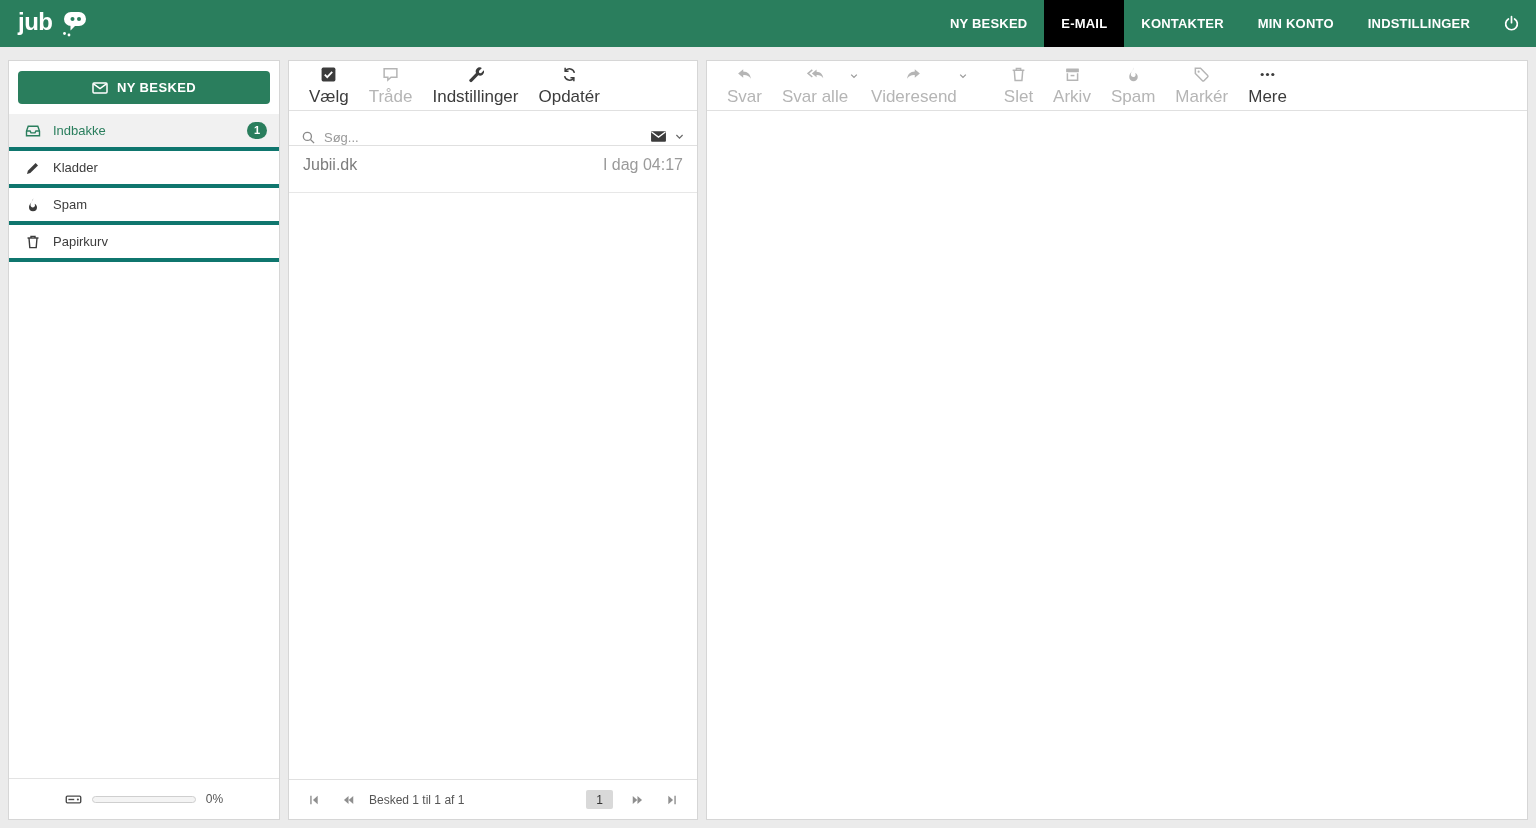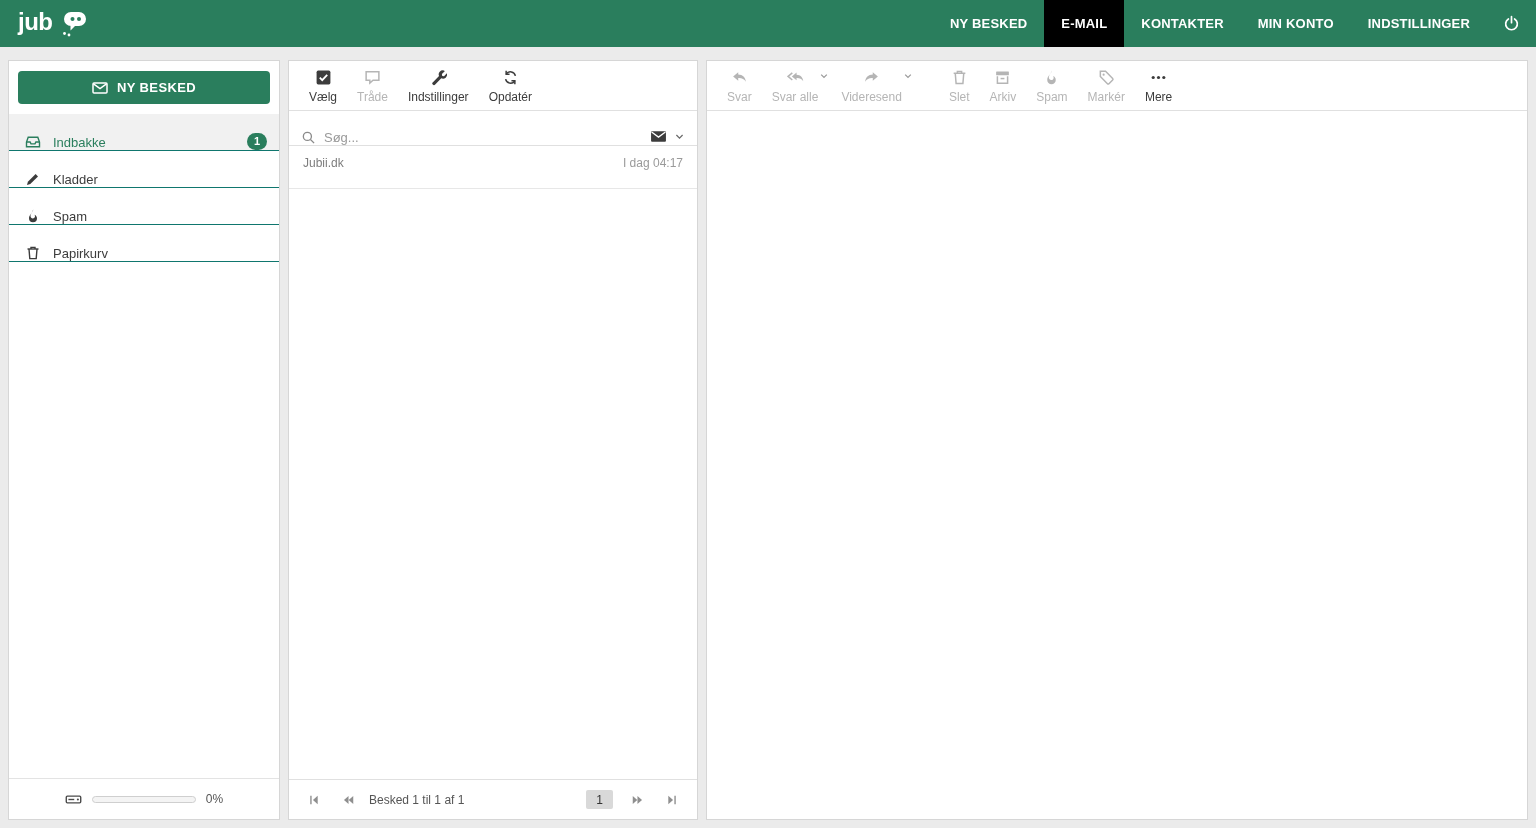--- a/index.html
+++ b/index.html
@@ -19,49 +19,49 @@
   .content{display:flex;gap:8px;padding:13px 8px 8px;height:781px}
   .panel{background:#fff;border:1px solid #d6d6d6;display:flex;flex-direction:column;min-height:0}
   .sidebar{width:272px;flex:none}
   .listpanel{width:410px;flex:none}
   .reader{flex:1}
 
   
   .compose-wrap{padding:10px 9px}
   .compose{width:100%;height:33px;background:#2a7e5d;border:none;border-radius:4px;color:#fff;font-family:inherit;font-size:13px;font-weight:700;letter-spacing:.4px;display:flex;align-items:center;justify-content:center;gap:9px;cursor:pointer}
   .folders{list-style:none}
-  .folder{height:37px;display:flex;align-items:flex-end;gap:12px;padding:0 12px 0 16px;border-bottom:1px solid #0f766e;font-size:13px;cursor:pointer;color:#3c3c3c}
+  .folder{height:37px;display:flex;align-items:center;gap:12px;padding:0 12px 0 16px;border-bottom:4px solid #0f766e;font-size:13px;cursor:pointer;color:#3c3c3c}
   .folder.selected{background:#f1f1f1;color:#2a7e5d}
   .f-label{flex:1}
   .badge{background:#2a7e5d;color:#fff;font-size:11px;font-weight:700;padding:2px 7px;border-radius:9px;line-height:1.2}
   .sidebar-spacer{flex:1}
   .sidebar-footer{height:41px;border-top:1px solid #e3e3e3;display:flex;align-items:center;justify-content:center;gap:10px;color:#4a4a4a;flex:none}
   .quota-bar{width:104px;height:7px;border:1px solid #cfcfcf;border-radius:4px;background:#f4f4f4;position:relative;overflow:hidden}
   .quota-fill{position:absolute;left:0;top:0;bottom:0;width:0%;background:#2a7e5d}
   .quota-label{font-size:12px;color:#555}
 
   
   .toolbar{height:50px;border-bottom:1px solid #e0e0e0;display:flex;align-items:center;padding:0 10px;flex:none}
-  .tbtn{display:flex;flex-direction:column;align-items:center;gap:5px;padding:0 10px;background:none;border:none;font-family:inherit;font-size:12px;color:#3c3c3c;cursor:pointer;line-height:1}
+  .tbtn{display:flex;flex-direction:column;align-items:center;gap:5px;padding:0 10px;background:none;border:none;font-family:inherit;font-size:17px;color:#3c3c3c;cursor:pointer;line-height:1}
   .tbtn.disabled{color:#b5b5b5}
   .tbtn svg{display:block}
   .tmenu{background:none;border:none;align-self:flex-start;margin:10px 2px 0 -9px;color:#9a9a9a;cursor:pointer;padding:0}
   .tgap{width:24px;flex:none}
 
   
   .searchbar{height:35px;border-bottom:1px solid #e0e0e0;display:flex;align-items:flex-end;padding:0 12px;gap:8px;flex:none;color:#8a8a8a}
   .search-input{flex:1;border:none;outline:none;font-family:inherit;font-size:13px;color:#444;background:transparent}
   .search-input::placeholder{color:#9a9a9a}
   .mail-toggle{background:none;border:none;color:#3c3c3c;display:flex;align-items:center;gap:7px;cursor:pointer;padding:0}
   .mail-toggle .chev{color:#6a6a6a;display:flex}
 
   
   .messages{flex:1;overflow:hidden}
   .msg{padding:8px 12px 11px;border-bottom:1px solid #e7e7e7;cursor:pointer}
-  .msg-top{display:flex;justify-content:space-between;font-size:12px;color:#7d7d7d;padding:2px 2px 7px}
+  .msg-top{display:flex;justify-content:space-between;font-size:16px;color:#7d7d7d;padding:2px 2px 7px}
   .msg-date{color:#9a9a9a}
   .msg-subj{display:flex;align-items:center;gap:7px;font-size:13px;font-weight:700;color:#333;padding-left:1px}
   .dot{width:8px;height:8px;border-radius:50%;background:#f2c335;flex:none}
 
   
   .list-footer{height:40px;border-top:1px solid #e0e0e0;display:flex;align-items:center;padding:0 12px;gap:8px;flex:none}
   .pg-btn{background:none;border:none;color:#8f8f8f;cursor:pointer;padding:4px 6px;display:flex;align-items:center}
   .pg-status{flex:1;font-size:12px;color:#555}
   .page-input{width:27px;height:19px;background:#d9d9d9;border:none;text-align:center;font-family:inherit;font-size:12px;color:#333;border-radius:2px;margin:0 4px}
   .reader-body{flex:1}

